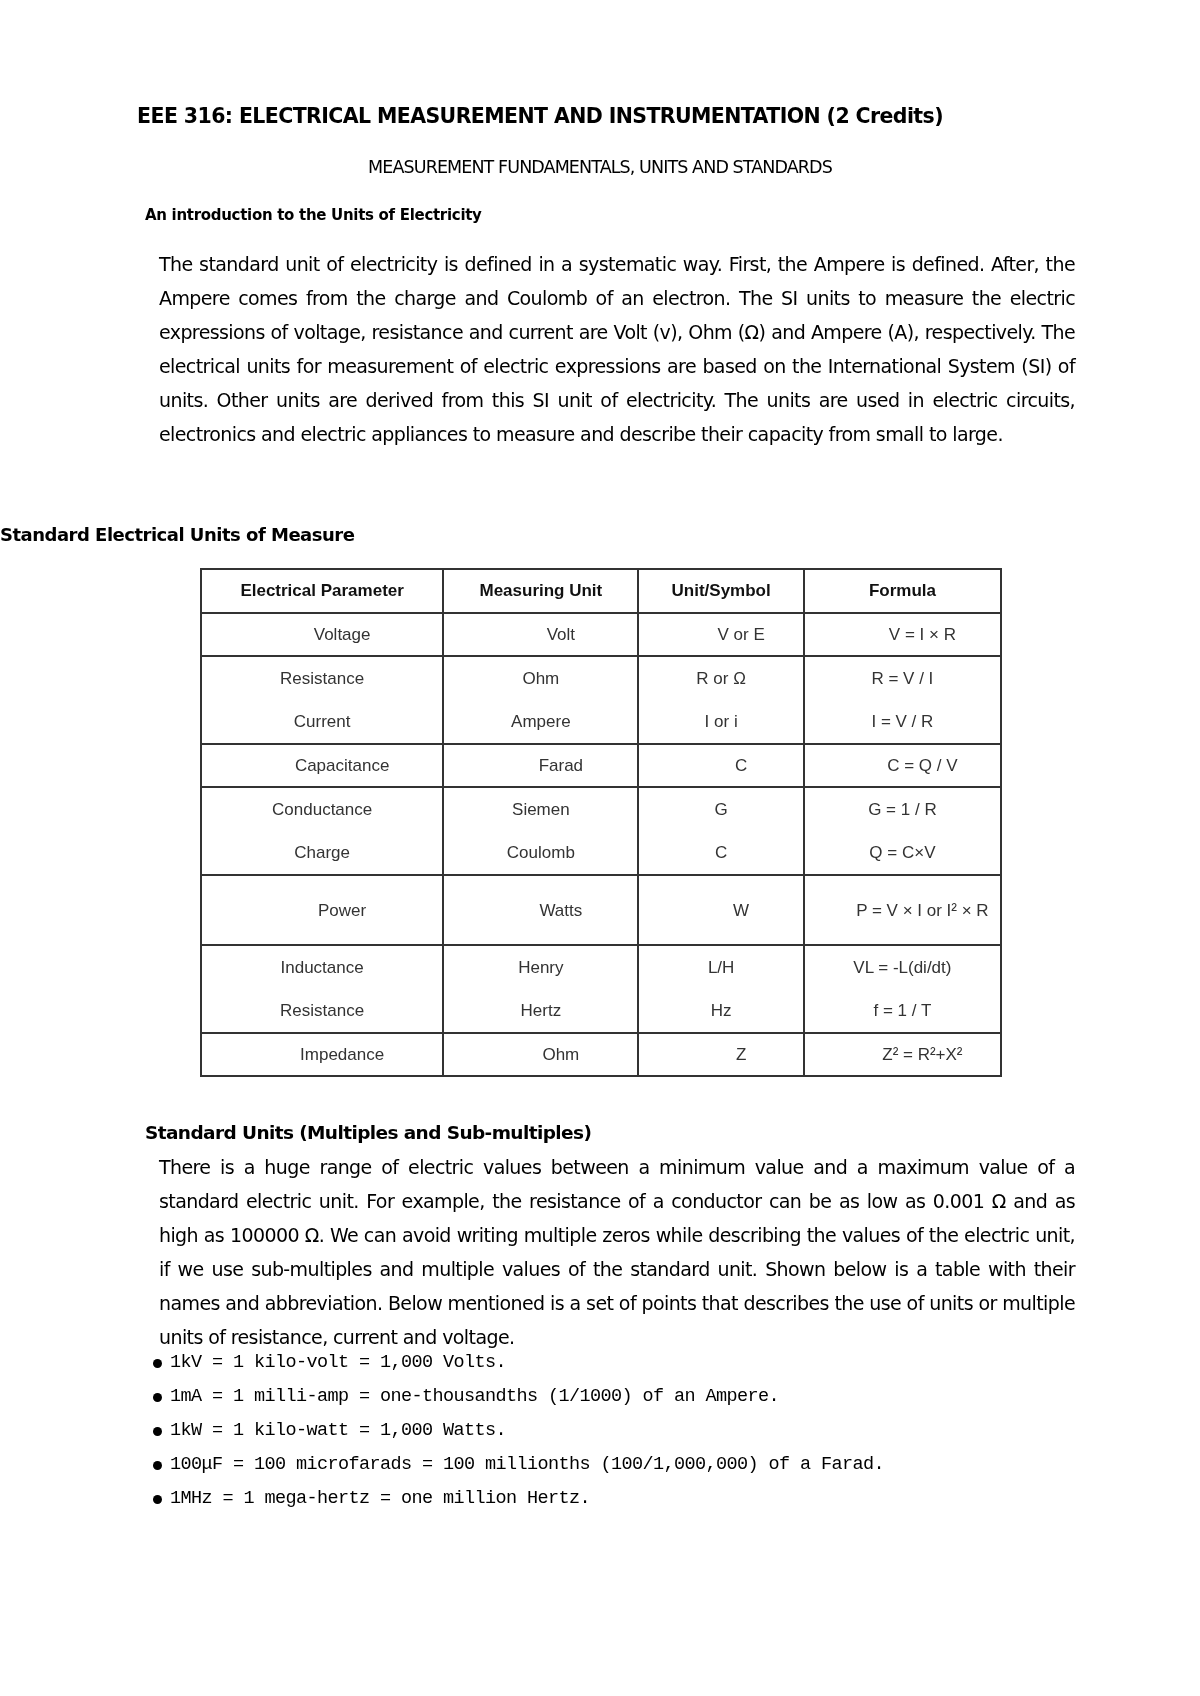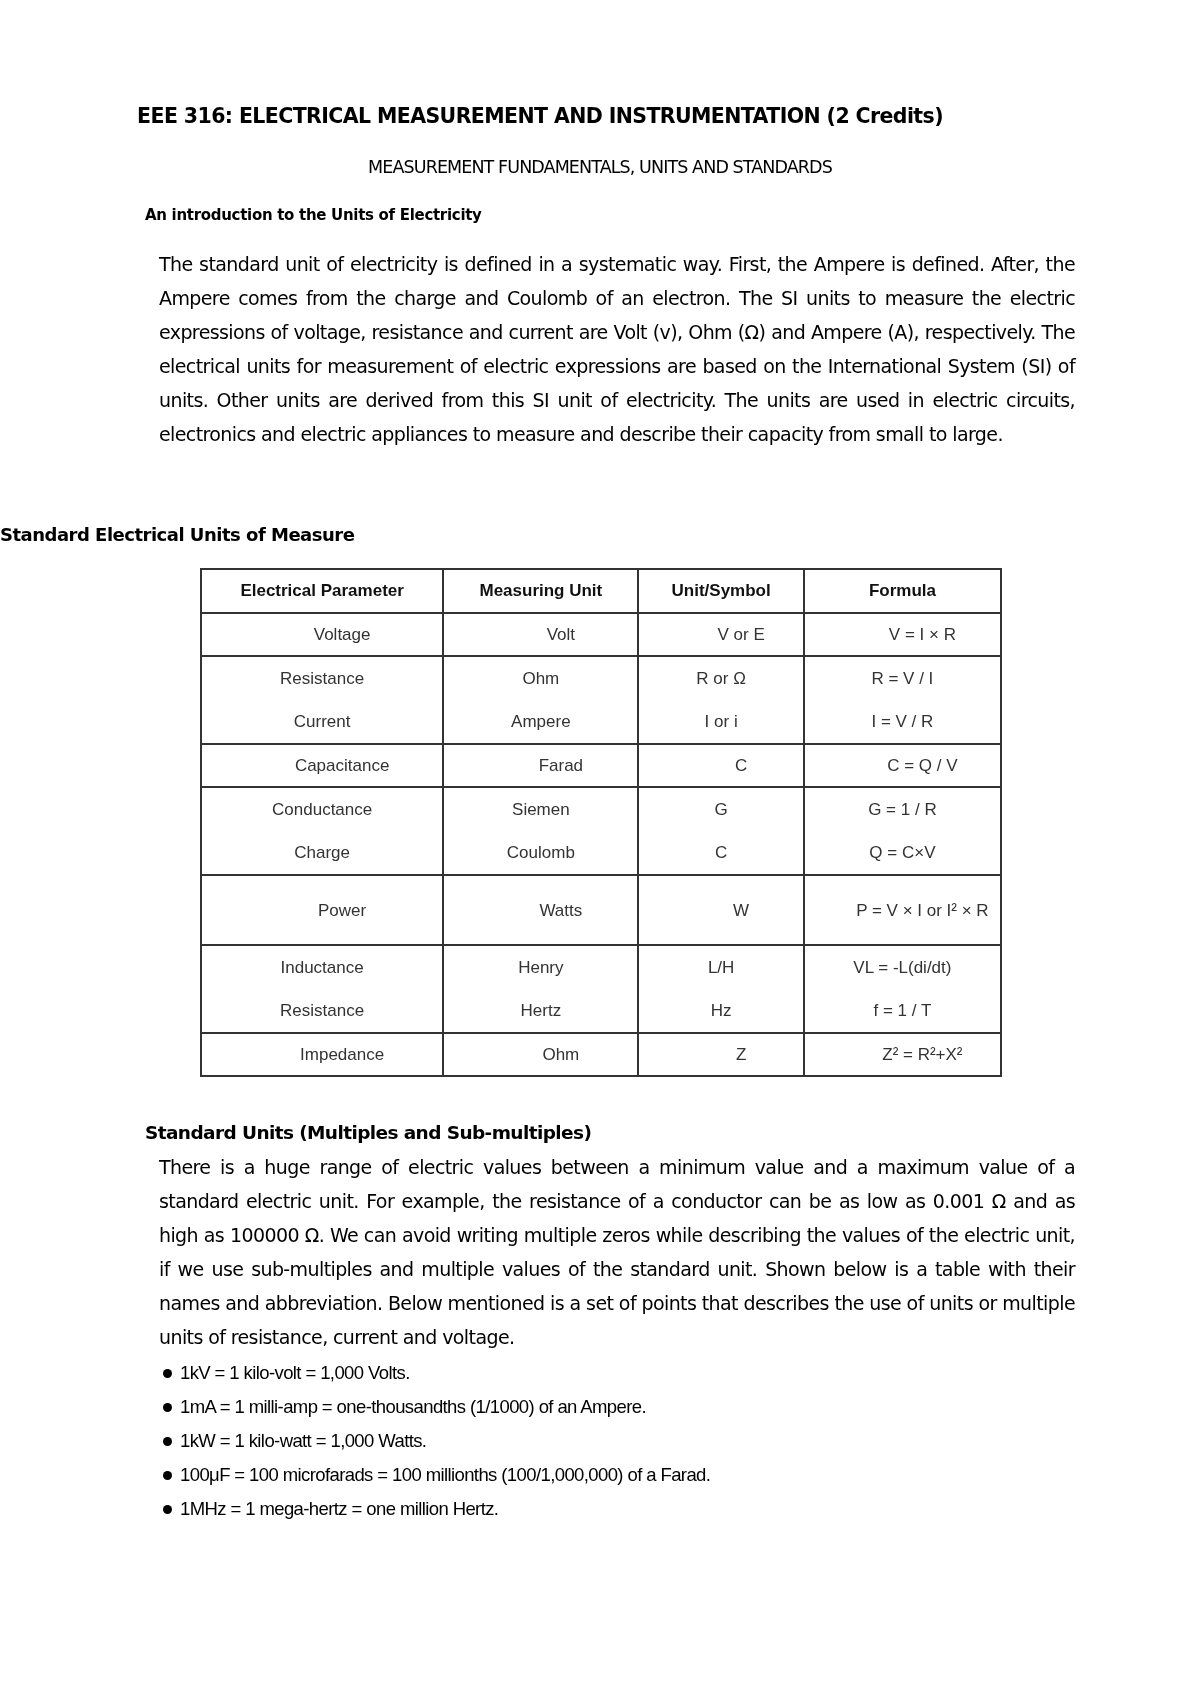--- a/index.html
+++ b/index.html
@@ -43,22 +43,22 @@
     table.units td .stack span { display: block; height: 43px; line-height: 43px; }
     table.units td.single { line-height: 41px; padding-left: 40px; }
     table.units td.tall { height: 68px; }
     .col1 { width: 243px; } .col2 { width: 196px; } .col3 { width: 165px; } .col4 { width: 198px; }
     .section-heading {
       position: absolute; left: 145px; top: 1122px;
       font-family: "DejaVu Sans", sans-serif; font-weight: bold; font-size: 18.5px; letter-spacing: -0.6px;
     }
     .para-2 { top: 1150px; }
     .bullets {
-      position: absolute; left: 145px; top: 1338px; margin: 18px; padding: 0; list-style: none;
-      font-family: Liberation Sans, sans-serif; font-size: 18.5px; line-height: 34px; letter-spacing: -0.6px; text-align: right;
+      position: absolute; left: 145px; top: 1338px; margin: 8px; padding: 0; list-style: none;
+      font-family: Liberation Mono, monospace; font-size: 18.5px; line-height: 34px; letter-spacing: -0.6px; text-align: right;
     }
     .bullets li { display: flex; align-items: center; }
     .bullet-dot { display: inline-block; width: 9px; height: 9px; border-radius: 50%; background: #000; margin-right: 8px; }
   </style>
 </head>
 <body>
 
 <div class="page">
   <div class="title">EEE 316: ELECTRICAL MEASUREMENT AND INSTRUMENTATION (2 Credits)</div>
   <div class="subtitle">MEASUREMENT FUNDAMENTALS, UNITS AND STANDARDS</div>

